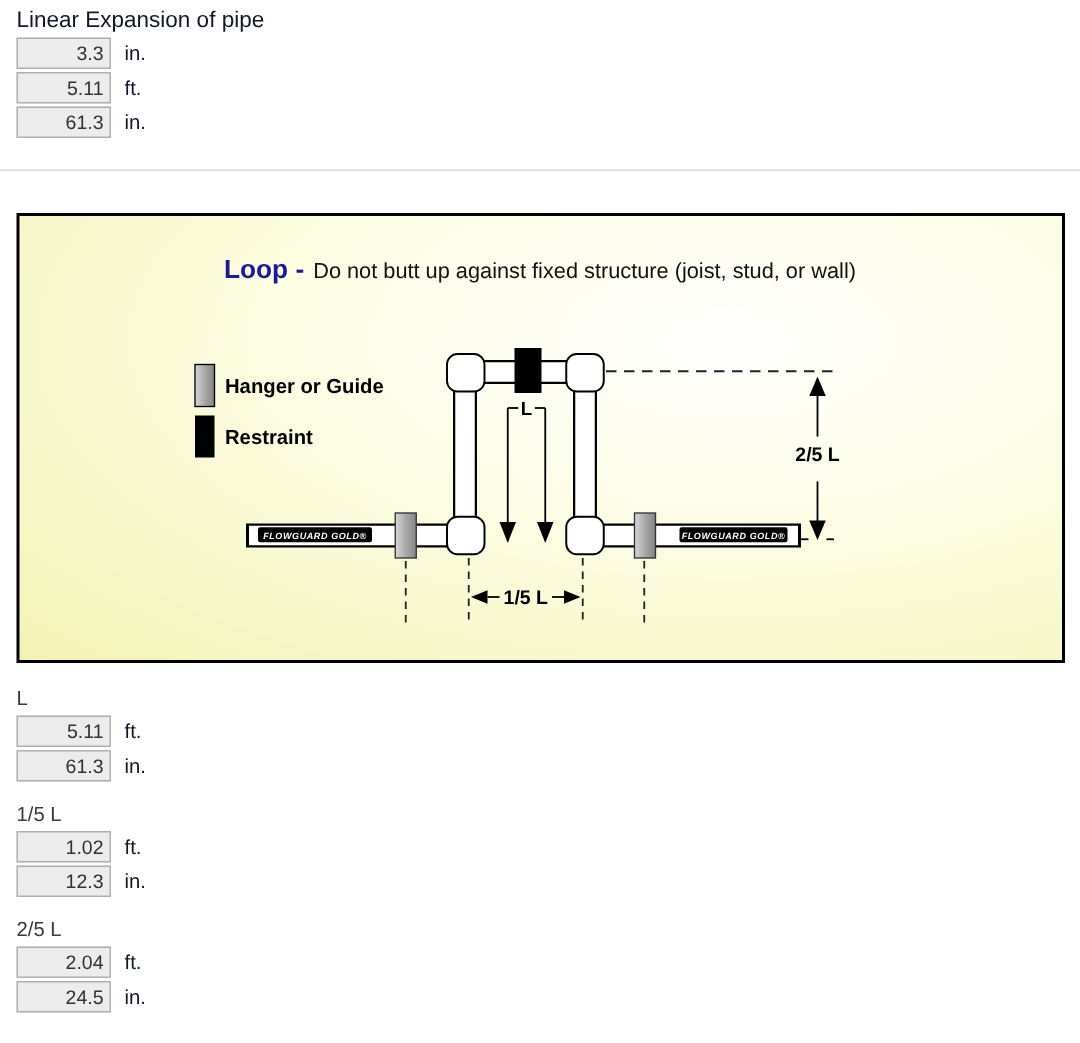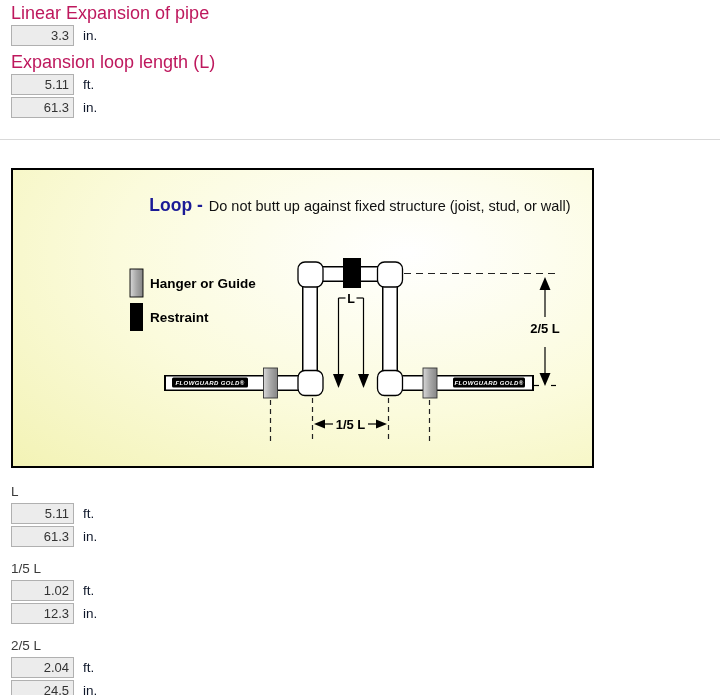--- a/index.html
+++ b/index.html
@@ -1,31 +1,31 @@
 <!DOCTYPE html>
 <html><head>
 <meta charset="utf-8">
 <style>
   * { margin:0; padding:0; box-sizing:border-box; }
   html,body { width:720px; height:695px; background:#ffffff; overflow:hidden;
     font-family:"Liberation Sans","DejaVu Sans",sans-serif; font-size:13.5px; color:#333; }
   .top-section { padding:6px 0 0 11px; }
-  .field-label { font-size:18px; color:#be185d; margin-bottom:4px; line-height:15px; }
+  .field-label { font-size:15px; color:#0f172a; margin-bottom:4px; line-height:15px; }
   .mt8 { margin-top:9px; }
   .input-row { display:flex; align-items:center; margin-bottom:2px; }
   input.val {
     width:63px; height:21px; background:#ececec; border:1px solid #b0b0b0;
     text-align:right; padding-right:4px; font-family:"Liberation Sans","DejaVu Sans",sans-serif;
     font-size:13px; color:#333; outline:none;
   }
   .unit { margin-left:9px; color:#0f172a; }
   .divider { border:none; border-top:1px solid #d9d9d9; width:720px; }
   .div-top { margin-top:21px; }
   .diagram-box {
-    margin:28px 4px 0 11px; width:583px; height:300px; border:2px solid #000;
+    margin:28px 4px 0 11px; width:699px; height:300px; border:2px solid #000;
     background:radial-gradient(ellipse 120% 130% at 68% 28%, #ffffff 0%, #fbfbdc 42%, #f0f0a8 92%);
     position:relative;
   }
   .diagram-box svg { position:absolute; left:0; top:0; }
   .results-section { padding-left:11px; }
   .res-label { margin-top:14px; margin-bottom:4px; font-size:13.5px; color:#3a3a3a; line-height:15px; }
   svg text { font-family:"Liberation Sans","DejaVu Sans",sans-serif; }
   .t-loop { font-size:17.5px; font-weight:bold; }
   .t-rest { font-size:14.5px; fill:#111; }
   .leg-txt { font-size:13.5px; font-weight:bold; fill:#000; }
@@ -35,21 +35,20 @@
 </style>
 </head>
 <body>
 
 <div class="top-section">
   <div class="field-label">Linear Expansion of pipe</div>
   <div class="input-row">
     <input class="val" type="text" value="3.3" style="">
     <span class="unit">in.</span>
   </div>
-  <div class="field-label mt8">Expansion loop length (L)</div>
   <div class="input-row">
     <input class="val" type="text" value="5.11" style="">
     <span class="unit">ft.</span>
   </div>
   <div class="input-row">
     <input class="val" type="text" value="61.3" style="">
     <span class="unit">in.</span>
   </div>
 </div>
 

